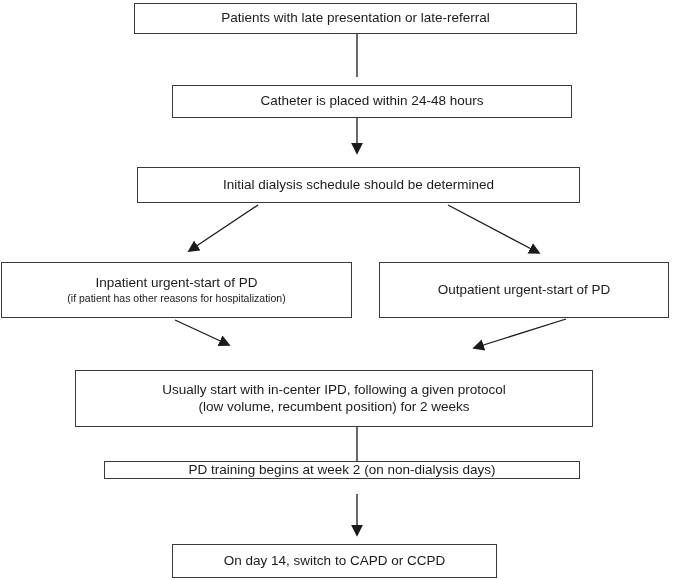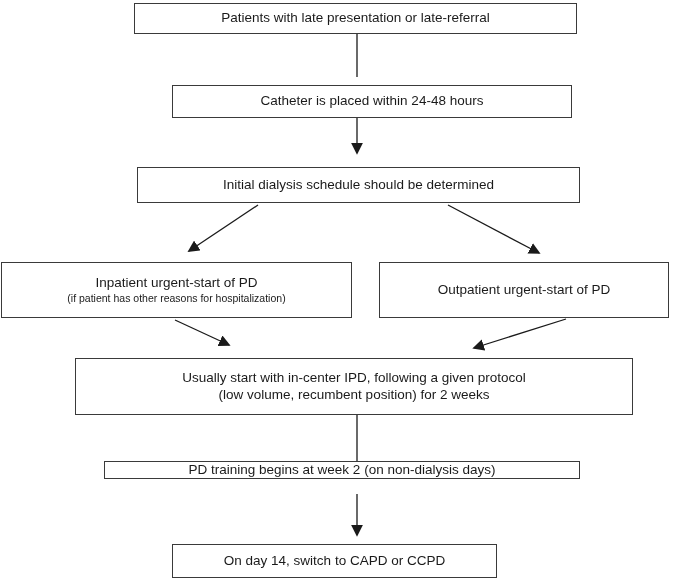--- a/index.html
+++ b/index.html
@@ -46,21 +46,21 @@
     line-height: 1.25;
     color: #1a1a1a;
     white-space: nowrap;
   }
   
   #node-patients   { left: 134px; top: 3px;   width: 443px; height: 31px; }
   #node-catheter   { left: 172px; top: 85px;  width: 400px; height: 33px; }
   #node-schedule   { left: 137px; top: 167px; width: 443px; height: 36px; }
   #node-inpatient  { left: 1px;   top: 262px; width: 351px; height: 56px; }
   #node-outpatient { left: 379px; top: 262px; width: 290px; height: 56px; }
-  #node-ipd        { left: 75px;  top: 358px; width: 558px; height: 57px; }
+  #node-ipd        { left: 75px;  top: 370px; width: 518px; height: 57px; }
   #node-training   { left: 104px; top: 461px; width: 476px; height: 18px; }
   #node-switch     { left: 172px; top: 544px; width: 325px; height: 34px; }
   .edge {
     stroke: #1a1a1a;
     stroke-width: 1.3;
     fill: none;
   }
 </style>
 </head>
 <body>

